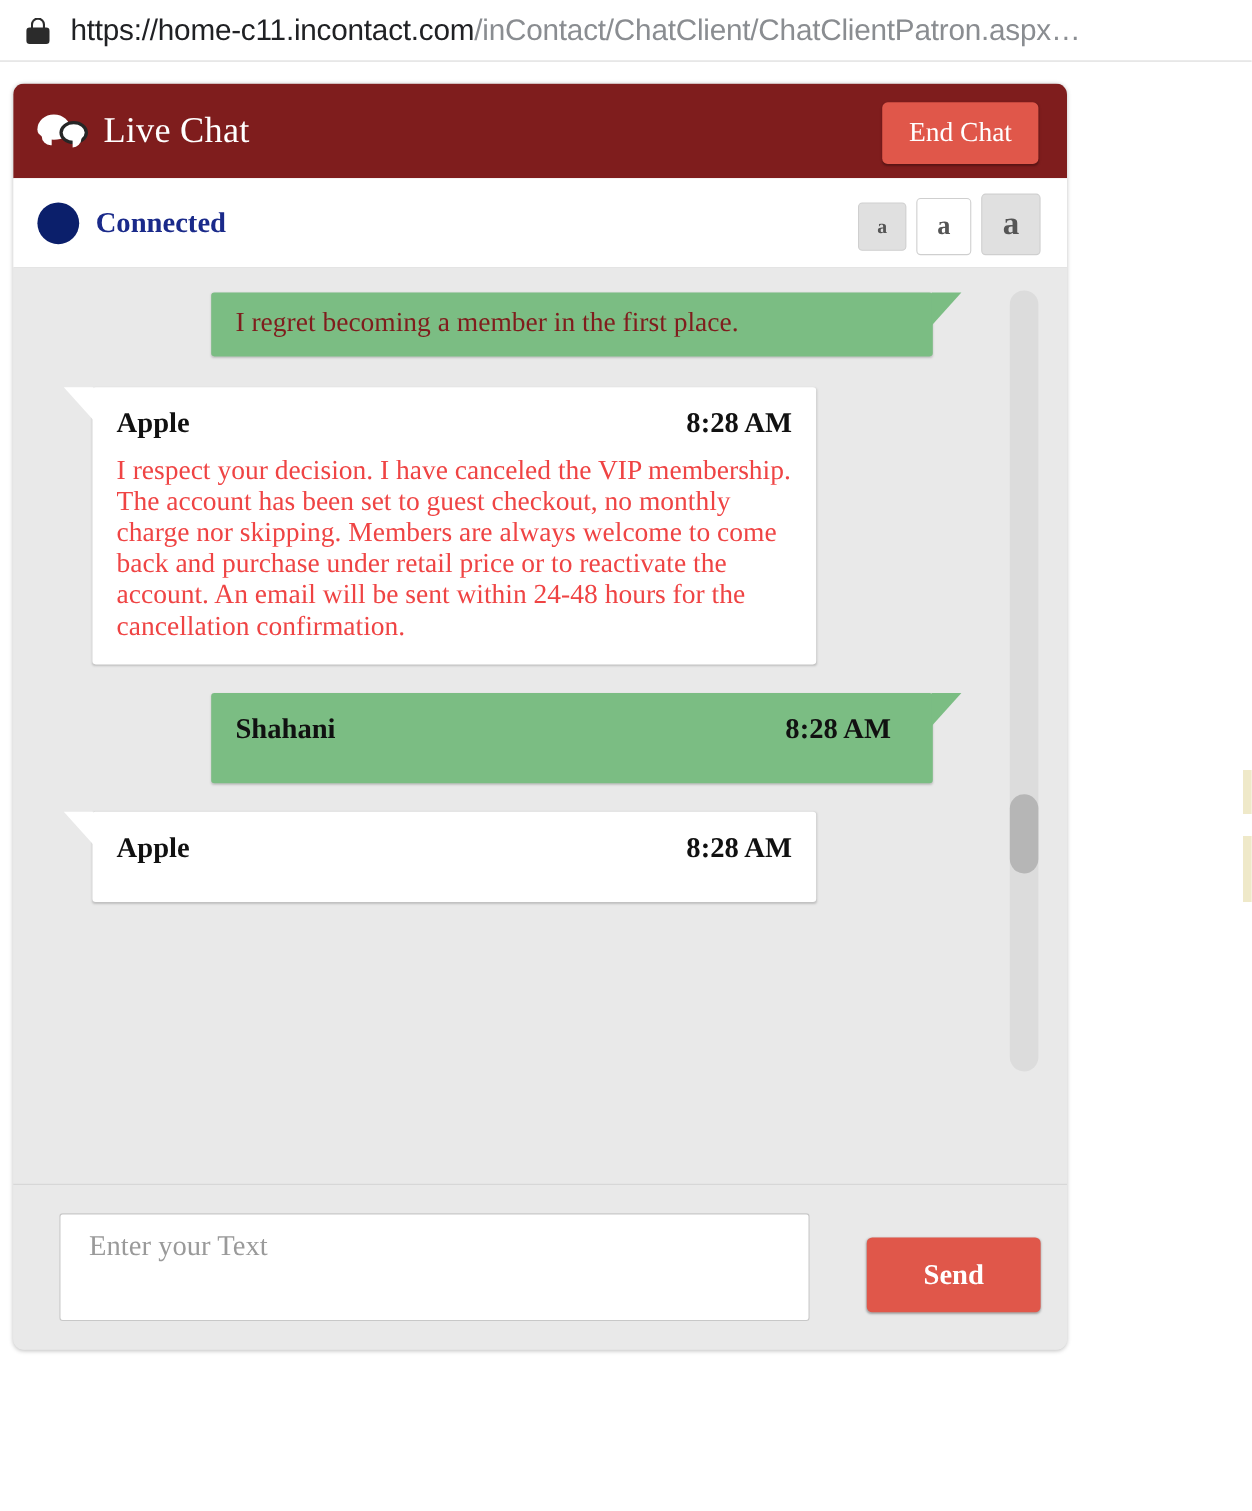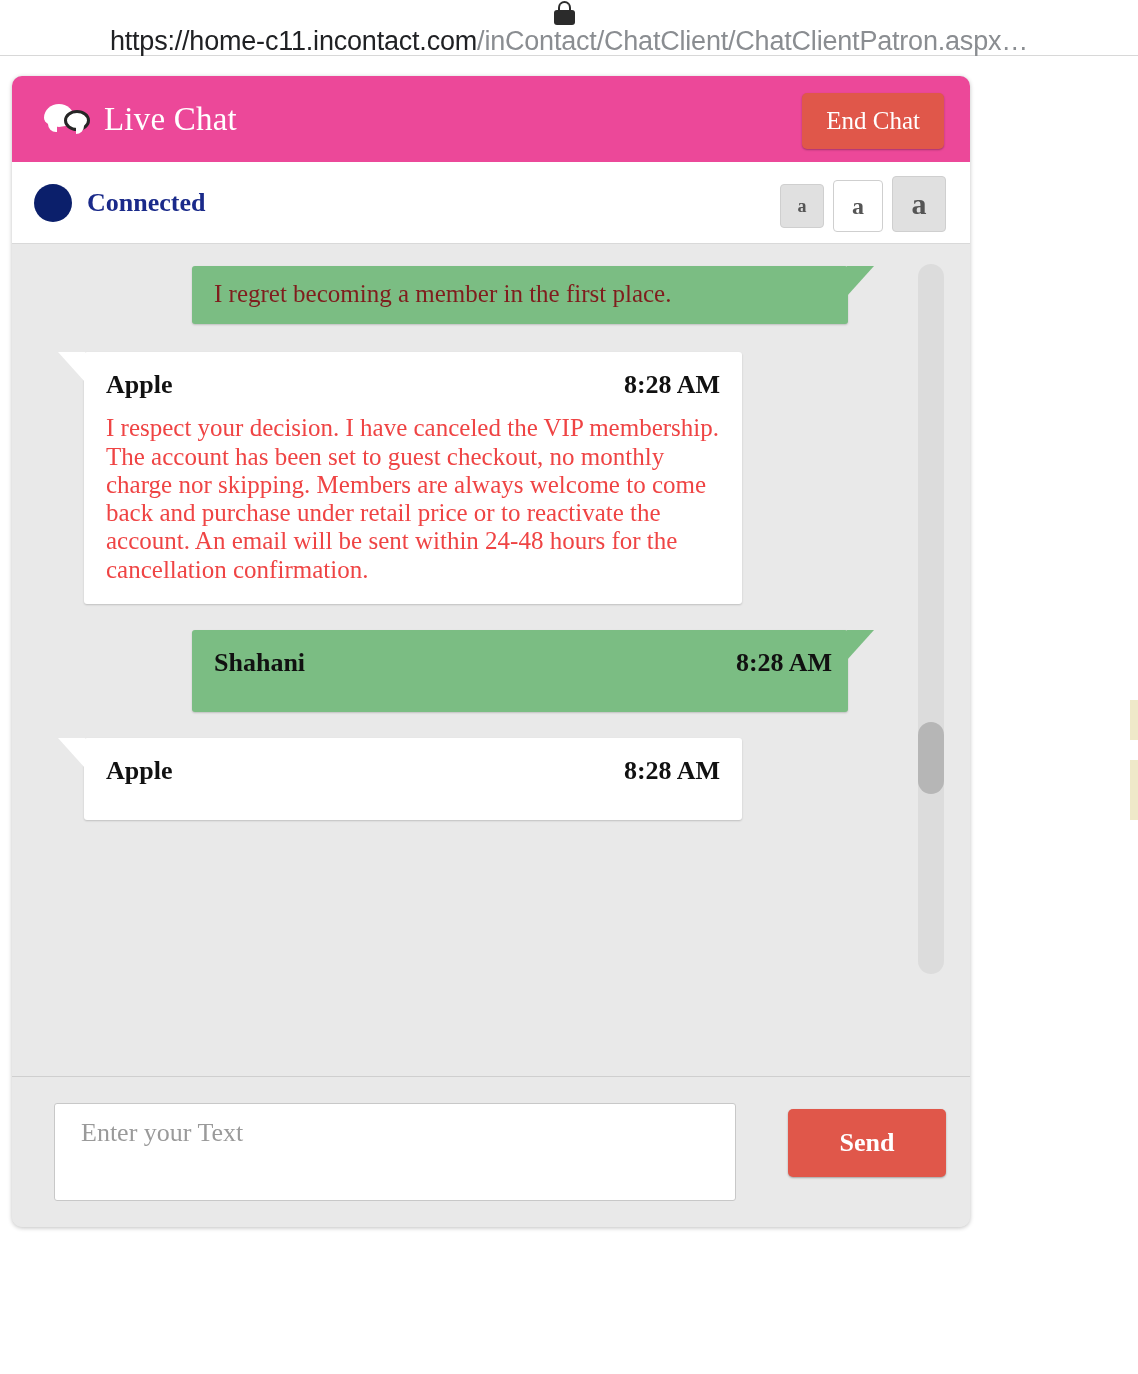--- a/index.html
+++ b/index.html
@@ -17,21 +17,20 @@
 
   
   .urlbar {
     height: 56px;
     background: #ffffff;
     display: flex;
     align-items: center;
     padding: 0 14px;
     box-sizing: border-box;
     border-bottom: 1px solid #d8d8d8;
-    flex-direction: column;
   }
   .lock-icon {
     width: 22px;
     height: 26px;
     margin-right: 18px;
     margin-left: 10px;
     position: relative;
     flex: 0 0 auto;
   }
   .lock-icon .shackle {
@@ -69,25 +68,25 @@
     left: 12px;
     top: 76px;
     width: 958px;
     background: #e9e9e9;
     border-radius: 10px;
     box-shadow: 0 1px 4px rgba(0,0,0,0.25);
     overflow: hidden;
   }
 
   .chat-header {
-    background: #ec4899;
+    background: #7f1d1d;
     height: 86px;
     display: flex;
     align-items: center;
-    padding: 0 32px;
+    padding: 0 22px;
     box-sizing: border-box;
     position: relative;
   }
   .bubbles-icon {
     width: 46px;
     height: 34px;
     position: relative;
     margin-right: 14px;
     flex: 0 0 auto;
   }
@@ -224,21 +223,21 @@
     border-top: 0 solid transparent;
     border-bottom: 30px solid transparent;
     border-right: 27px solid #ffffff;
   }
   
   .bubble-cust {
     background: #7bbd83;
     margin-left: 180px;
     margin-right: 122px;
     border-radius: 3px;
-    padding: 18px 16px 20px 22px;
+    padding: 18px 38px 20px 22px;
     box-shadow: 0 1px 2px rgba(0,0,0,0.18);
   }
   .bubble-cust::after {
     content: "";
     position: absolute;
     right: -26px;
     top: 0px;
     width: 0; height: 0;
     border-top: 0 solid transparent;
     border-bottom: 30px solid transparent;
@@ -304,21 +303,21 @@
     font-size: 26px;
     color: #1d4ed8;
     padding: 14px 26px;
     box-sizing: border-box;
     resize: none;
     outline: none;
   }
   .composer-input::placeholder { color: #9a9a9a; }
   .send-btn {
     margin-left: 52px;
-    margin-top: 6px;
+    margin-top: 22px;
     background: #e0574a;
     color: #ffffff;
     border: none;
     border-radius: 5px;
     font-family: "Liberation Serif", serif;
     font-weight: bold;
     font-size: 26px;
     width: 162px;
     height: 68px;
     cursor: pointer;

